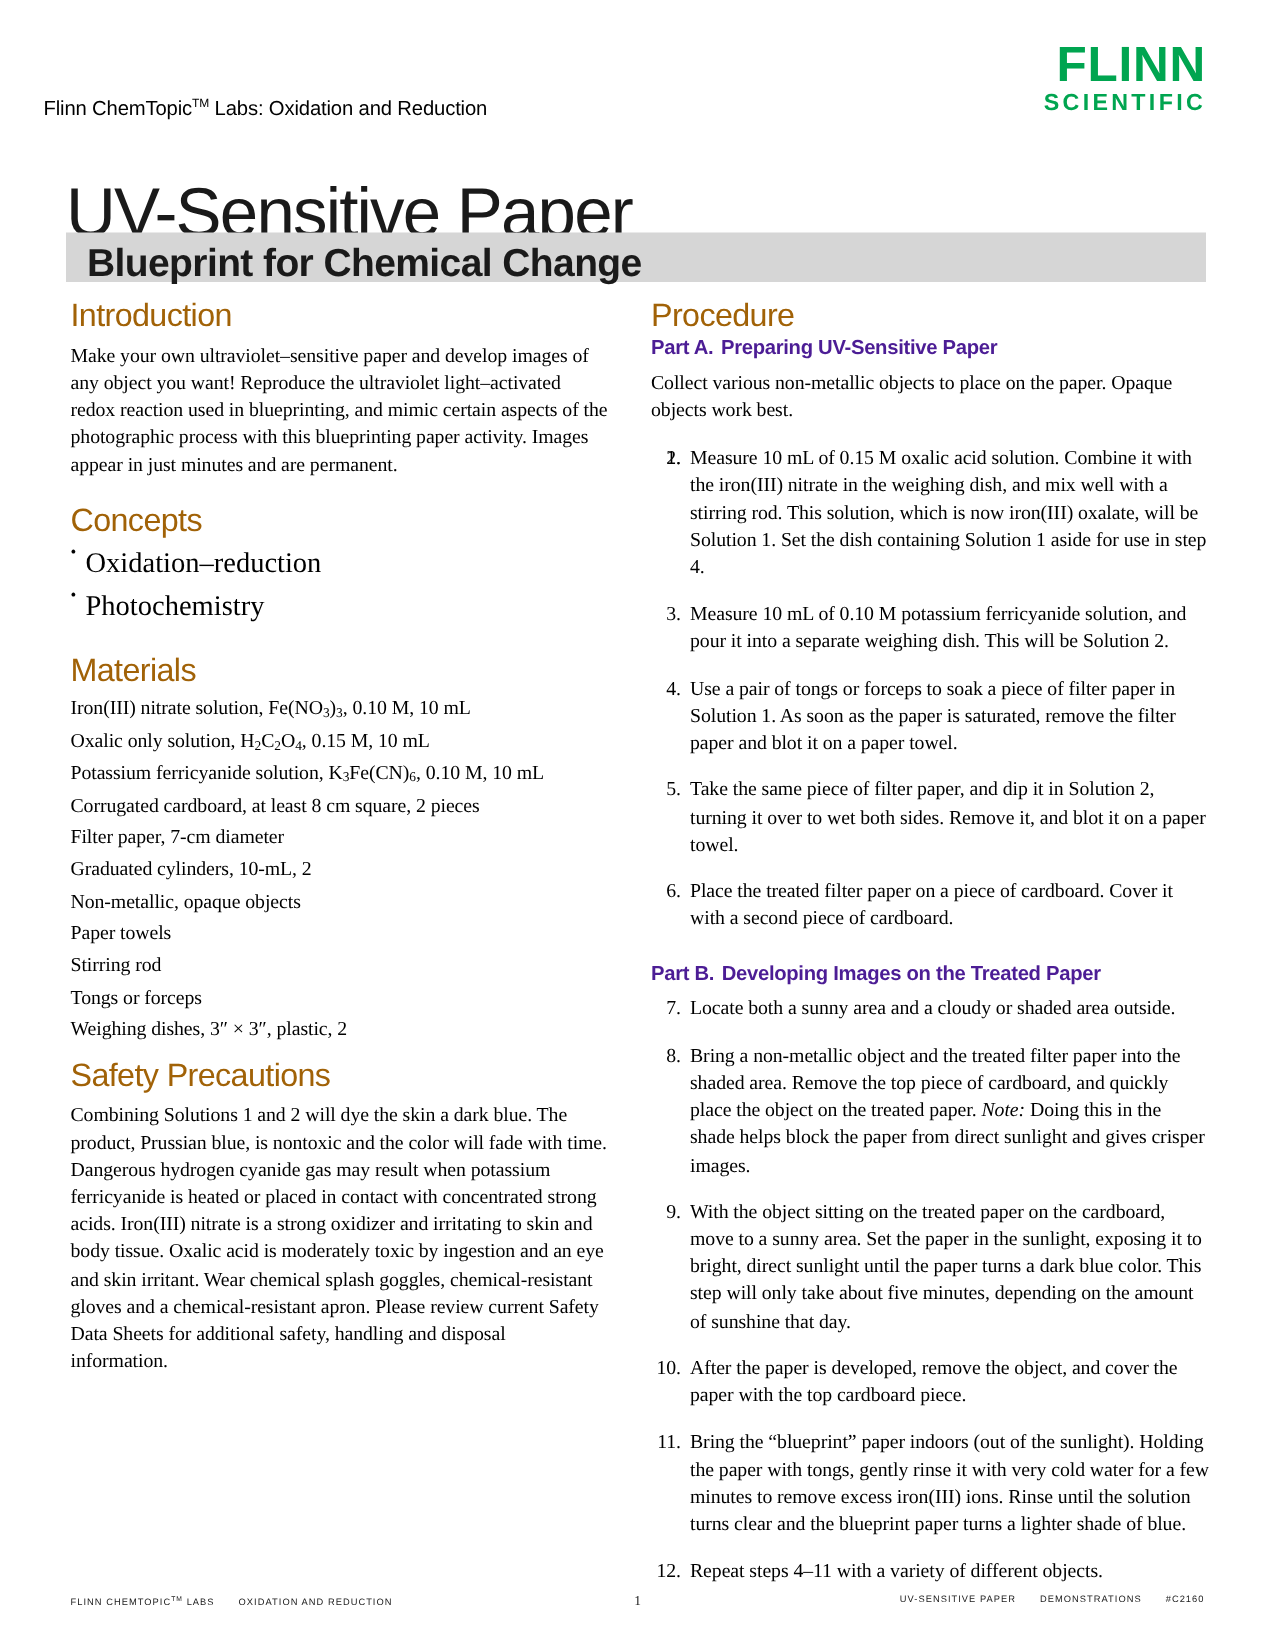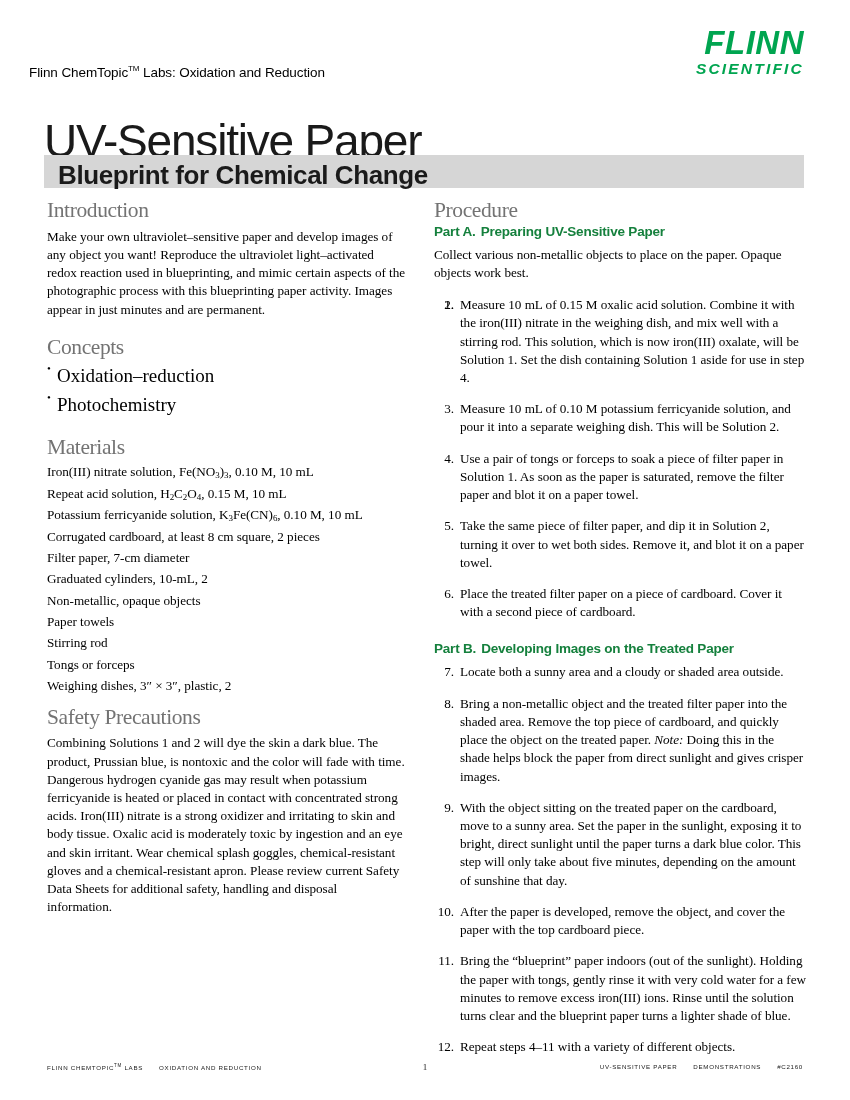--- a/index.html
+++ b/index.html
@@ -18,21 +18,20 @@
   }
 
   
   .logo {
     position: absolute;
     top: 26px;
     right: 46px;
     text-align: right;
     line-height: 1;
     font-family: "Liberation Sans", sans-serif;
-    font-style: italic;
   }
   .logo-main {
     font-size: 33px;
     font-weight: bold;
     letter-spacing: 0.5px;
     color: #00a550;
     display: block;
   }
   .logo-sub {
     font-size: 15.5px;
@@ -91,37 +90,37 @@
 
   
   .col {
     position: absolute;
     top: 198px;
   }
   .col-left  { left: 47px;  width: 358px; }
   .col-right { left: 434px; width: 372px; }
 
   h2.section {
-    font-family: Liberation Serif, serif;
+    font-family: Liberation Sans, sans-serif;
     font-size: 21.5px;
     font-weight: normal;
     letter-spacing: -0.4px;
     margin: 0 0 5px 0;
-    color: #737373;
+    color: #a16207;
     line-height: 1.15;
   }
   h2.section.tight { margin-bottom: 1px; }
 
   h3.subsection {
     font-family: "Liberation Sans", sans-serif;
     font-size: 13.5px;
     font-weight: bold;
     letter-spacing: -0.2px;
     margin: 0 0 7px 0;
-    color: #15803d;
+    color: #4c1d95;
   }
   h3.subsection .gap { display: inline-block; width: 5px; }
 
   p.body {
     font-size: 13.2px;
     line-height: 1.38;
     margin: 0 0 16px 0;
     text-align: left;
     letter-spacing: -0.05px;
   }
@@ -228,21 +227,21 @@
 
     <h2 class="section tight">Concepts</h2>
     <ul class="bullets">
       <li>Oxidation–reduction</li>
       <li>Photochemistry</li>
     </ul>
 
     <h2 class="section tight">Materials</h2>
     <ul class="matlist">
       <li><span>Iron(III) nitrate solution, Fe(NO</span><sub>3</sub><span>)</span><sub>3</sub><span>, 0.10 M, 10 mL</span></li>
-      <li><span>Repeat acid solution, H</span><sub>2</sub><span>C</span><sub>2</sub><span>O</span><sub>4</sub><span>, 0.15 M, 10 mL</span></li>
+      <li><span>Oxalic only solution, H</span><sub>2</sub><span>C</span><sub>2</sub><span>O</span><sub>4</sub><span>, 0.15 M, 10 mL</span></li>
       <li><span>Potassium ferricyanide solution, K</span><sub>3</sub><span>Fe(CN)</span><sub>6</sub><span>, 0.10 M, 10 mL</span></li>
       <li>Corrugated cardboard, at least 8 cm square, 2 pieces</li>
       <li>Filter paper, 7-cm diameter</li>
       <li>Graduated cylinders, 10-mL, 2</li>
       <li>Non-metallic, opaque objects</li>
       <li>Paper towels</li>
       <li>Stirring rod</li>
       <li>Tongs or forceps</li>
       <li>Weighing dishes, 3″ × 3″, plastic, 2</li>
     </ul>

